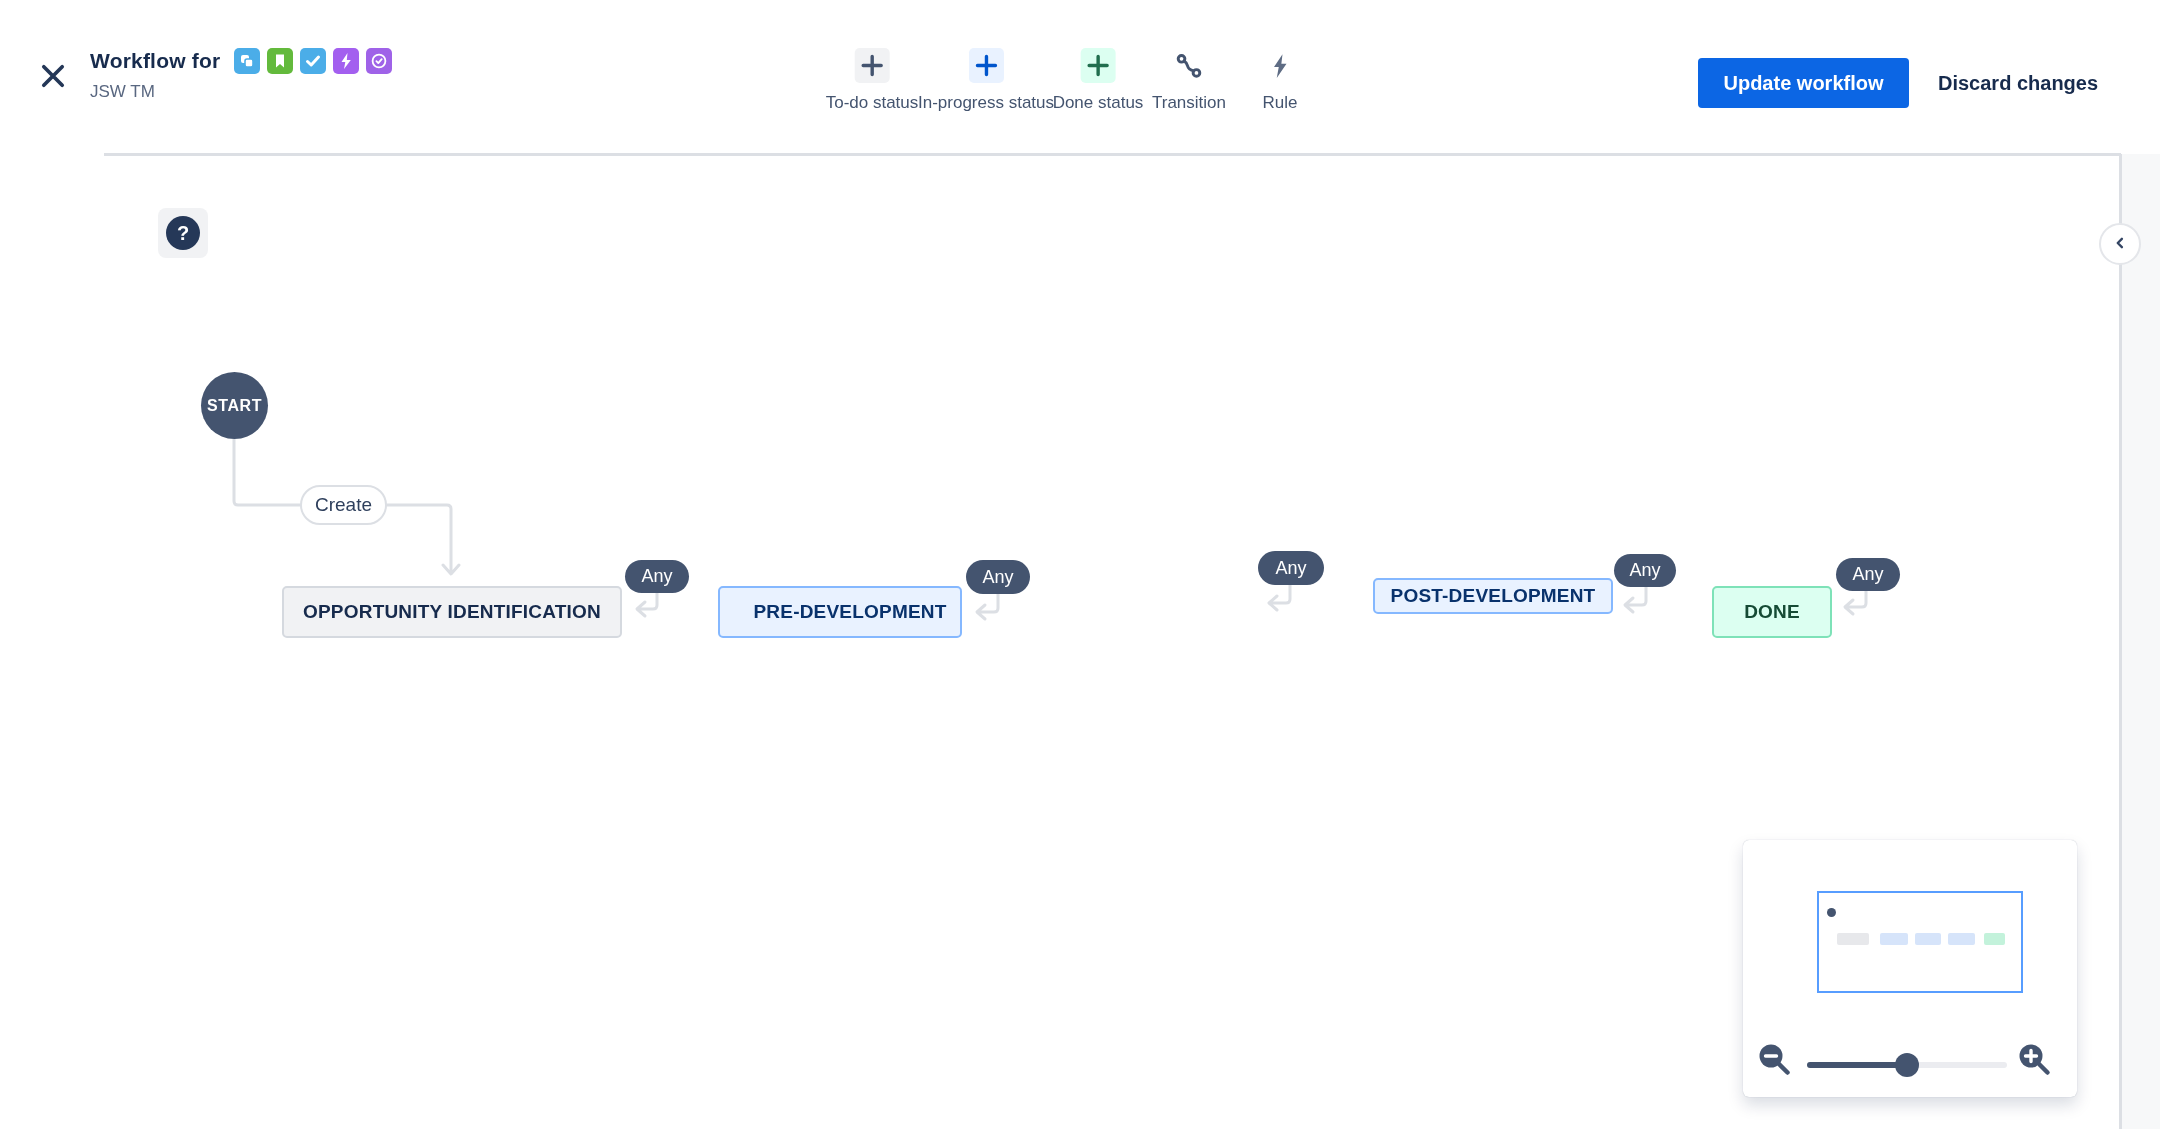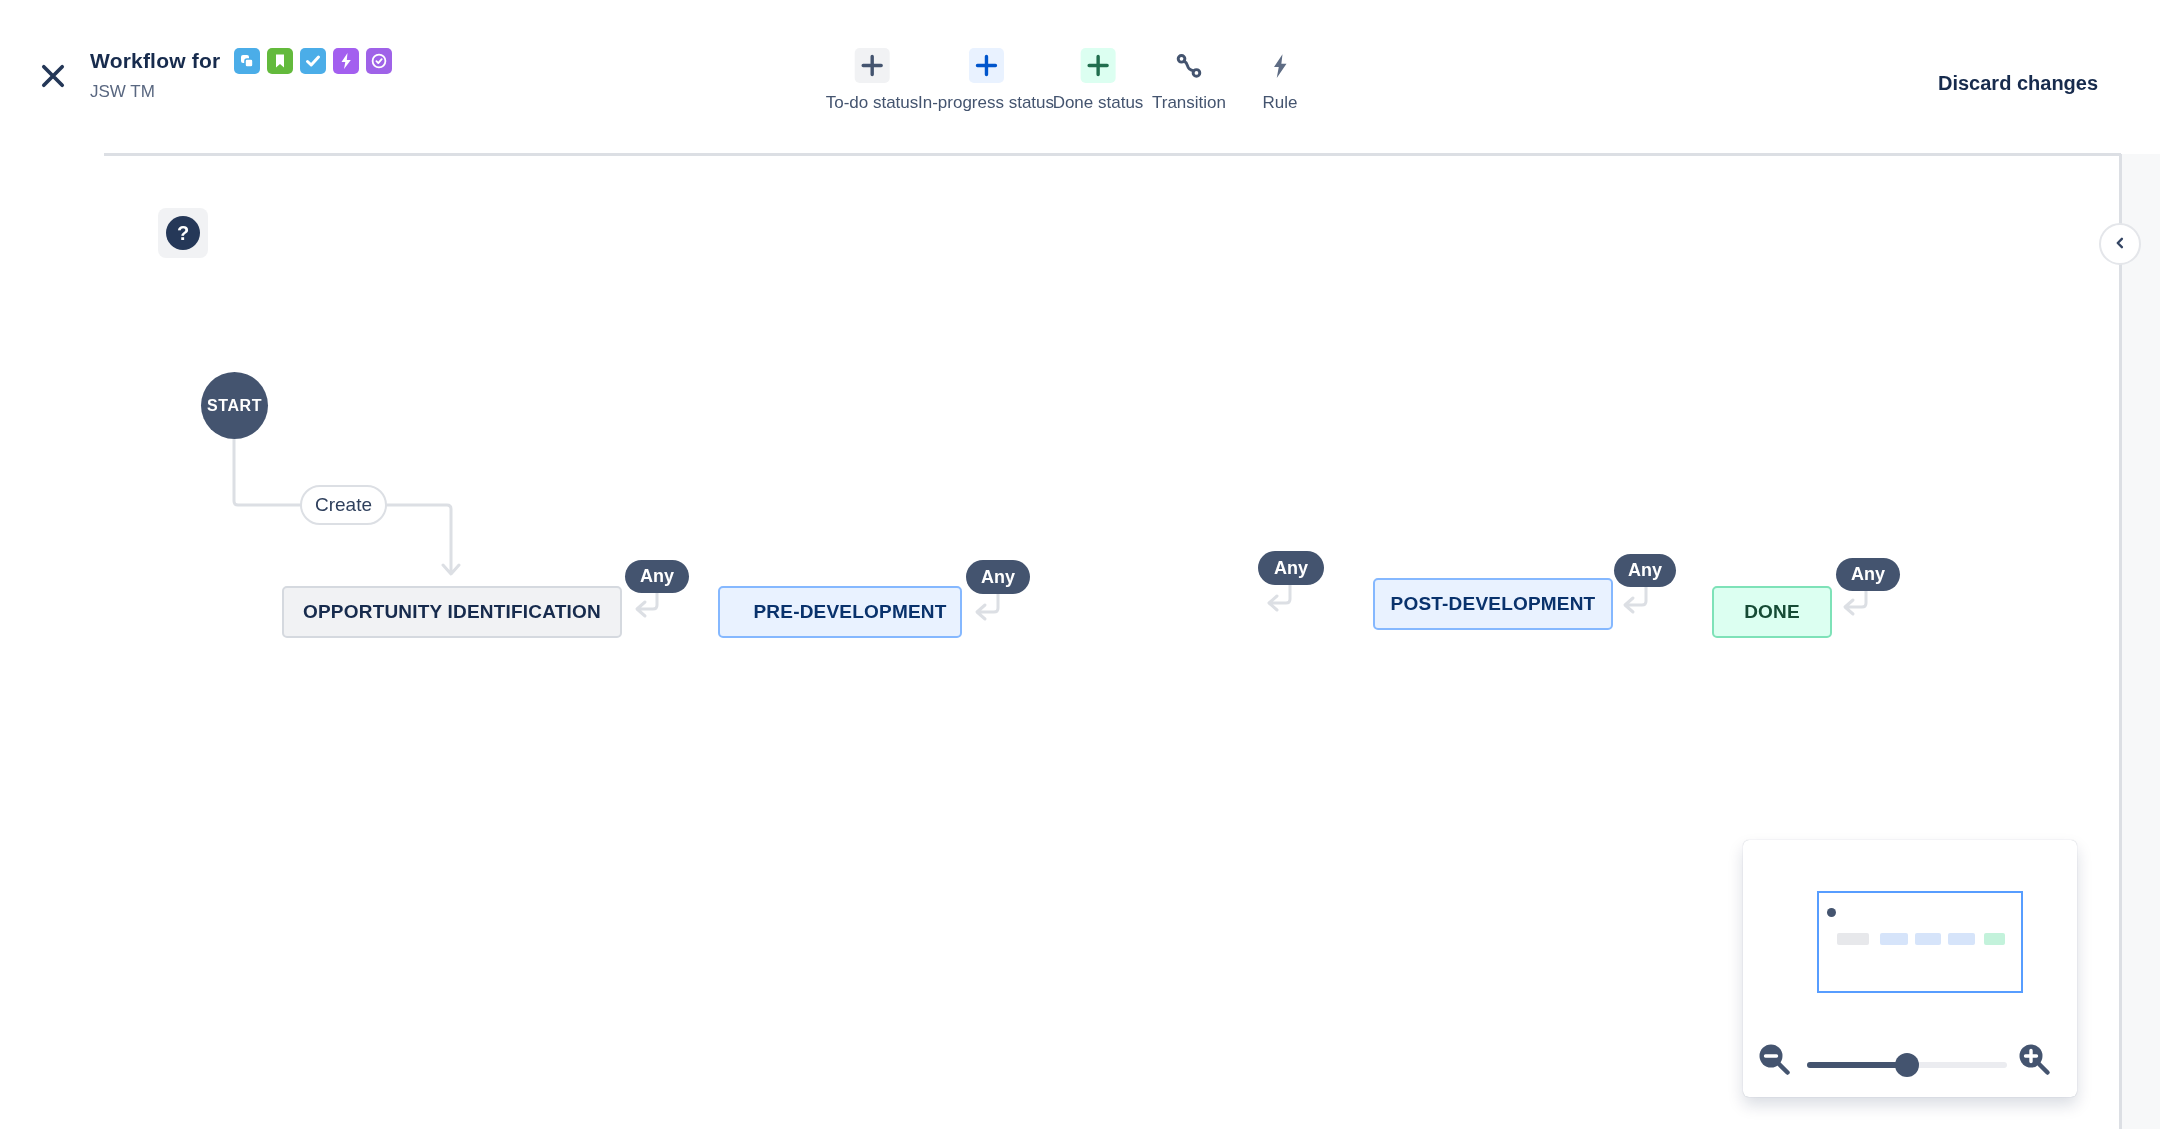--- a/index.html
+++ b/index.html
@@ -39,21 +39,21 @@
   
   .edges { position:absolute; left:0; top:0; pointer-events:none; }
   .start-node { position:absolute; left:201px; top:352px; width:67px; height:67px; border-radius:50%; background:var(--slate); color:#fff; font-size:16px; font-weight:700; letter-spacing:.6px; display:flex; align-items:center; justify-content:center; cursor:pointer; }
   .create-pill { position:absolute; left:300px; top:465px; width:87px; height:40px; background:#fff; border:2.5px solid var(--line); border-radius:20px; display:flex; align-items:center; justify-content:center; font-size:19px; color:#2E3F5C; cursor:pointer; }
 
   .status-node { position:absolute; border-radius:5px; border:2px solid; display:flex; align-items:center; justify-content:center; font-size:19px; font-weight:700; letter-spacing:.2px; cursor:pointer; }
   .status-node.todo { background:var(--todo-bg); border-color:var(--todo-border); color:var(--todo-text); }
   .status-node.inprog { background:var(--inprog-bg); border-color:var(--inprog-border); color:var(--inprog-text); }
   .status-node.done { background:var(--done-bg); border-color:var(--done-border); color:var(--done-text); }
 
-  .any-pill { position:absolute; background:var(--slate); color:#fff; border-radius:17px; display:flex; align-items:center; justify-content:center; font-size:18px; cursor:pointer;font-weight:bold; }
+  .any-pill { position:absolute; background:var(--slate); color:#fff; border-radius:17px; display:flex; align-items:center; justify-content:center; font-size:18px; cursor:pointer; }
 
   
   .right-strip { position:absolute; left:2122px; top:134px; width:38px; height:995px; background:#F7F8F9; }
   .right-divider { position:absolute; left:2119px; top:134px; width:3px; height:995px; background:var(--line); }
   .collapse-btn { position:absolute; left:2099px; top:203px; width:42px; height:42px; border-radius:50%; background:#fff; border:2px solid #E4E6EA; display:flex; align-items:center; justify-content:center; cursor:pointer; }
 
   
   .minimap { position:absolute; left:1743px; top:820px; width:334px; height:257px; background:#fff; border-radius:6px; box-shadow:0 0 1px rgba(9,30,66,.3), 0 8px 16px rgba(9,30,66,.15); }
   .mini-viewport { position:absolute; left:74px; top:51px; width:206px; height:102px; border:2px solid var(--viewport-blue); background:#fff; cursor:grab; }
   .mini-dot { position:absolute; left:8px; top:15px; width:9px; height:9px; border-radius:50%; background:var(--slate); }
@@ -151,20 +151,21 @@
   </button>
   <button class="toolbar-item" style="left:1280px">
     <span class="tool-square bare">
       <svg width="30" height="30" viewBox="0 0 24 24">
           <path d="M13.6 2.5 L6.8 12.8 h3.8 L9 21.5 l7.8 -11.4 h-4.1 L13.6 2.5 Z" fill="#5E6C84"></path>
         </svg>
     </span>
     <span class="tool-label">Rule</span>
   </button>
 
+  <button class="btn-primary">Update workflow</button>
   <button class="btn-subtle">Discard changes</button>
   <div class="header-divider"></div>
 
   <button class="help-btn">
     <span class="help-circle">?</span>
   </button>
 
 
   <svg class="edges" width="2160" height="1129" viewBox="0 0 2160 1129">
     <g stroke="#DCDFE4" stroke-width="3" fill="none" stroke-linecap="round" stroke-linejoin="round">
@@ -175,21 +176,21 @@
       <path d="M1646 567 L1646 581 Q1646 585 1642 585 L1626 585 M1633 578 L1625 585 L1633 592"></path>
       <path d="M1866 571 L1866 583 Q1866 587 1862 587 L1846 587 M1853 580 L1845 587 L1853 594"></path>
     </g>
   </svg>
 
   <div class="start-node">START</div>
   <div class="create-pill">Create</div>
 
   <div class="status-node todo" style="left:282px; top:566px; width:340px; height:52px;">OPPORTUNITY IDENTIFICATION</div>
   <div class="status-node inprog" style="left:718px; top:566px; width:244px; height:52px;padding-left:20px;">PRE-DEVELOPMENT</div>
-  <div class="status-node inprog" style="left:1373px; top:558px; width:240px; height:52px;">POST-DEVELOPMENT</div>
+  <div class="status-node inprog" style="left:1373px; top:558px; width:240px; height:36px;">POST-DEVELOPMENT</div>
   <div class="status-node done" style="left:1712px; top:566px; width:120px; height:52px;">DONE</div>
 
   <div class="any-pill" style="left:625px;  top:540px; width:64px; height:33px;">Any</div>
   <div class="any-pill" style="left:966px;  top:540px; width:64px; height:34px;">Any</div>
   <div class="any-pill" style="left:1258px; top:531px; width:66px; height:34px;">Any</div>
   <div class="any-pill" style="left:1614px; top:534px; width:62px; height:33px;">Any</div>
   <div class="any-pill" style="left:1836px; top:538px; width:64px; height:33px;">Any</div>
 
   <div class="right-strip"></div>
   <div class="right-divider"></div>

